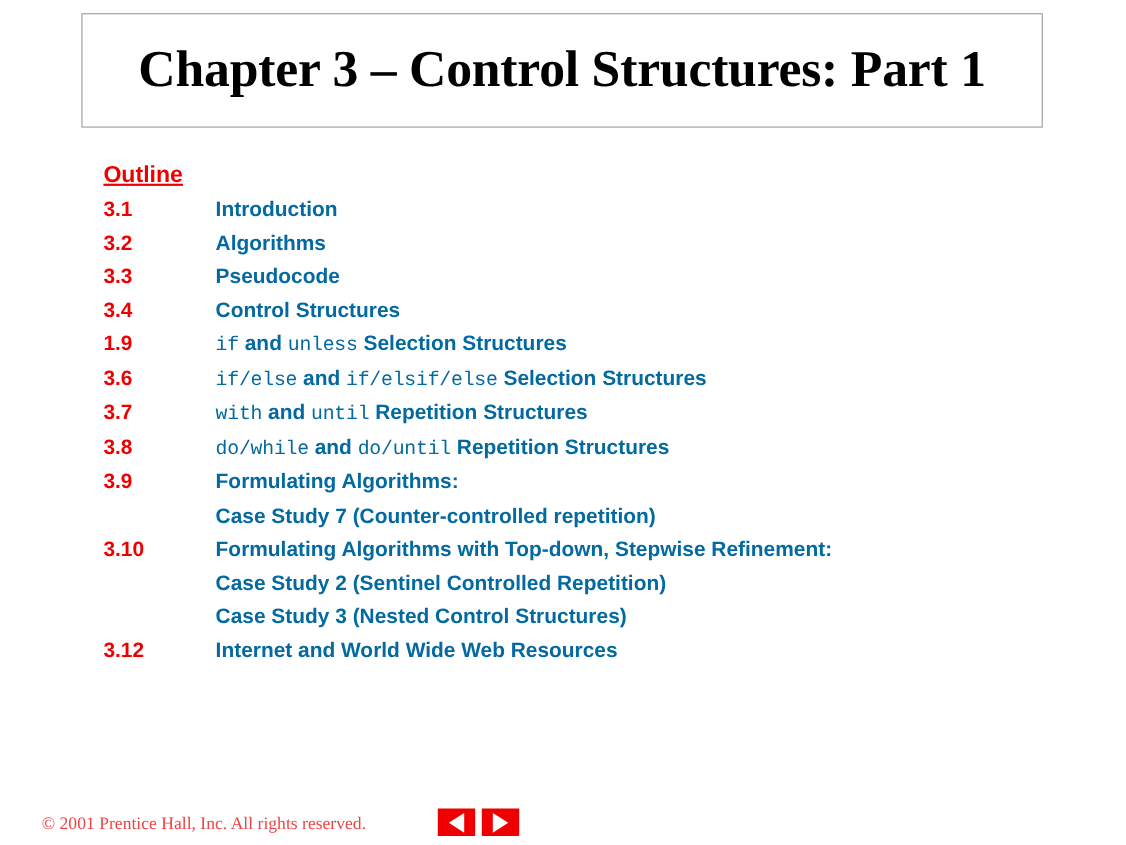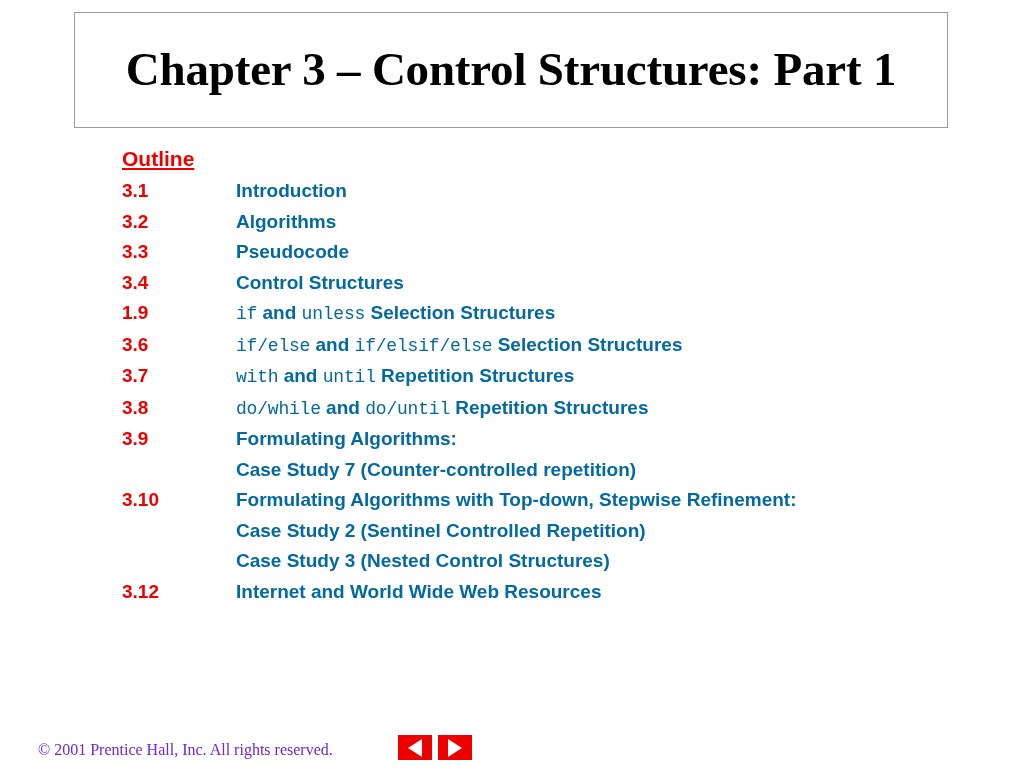--- a/index.html
+++ b/index.html
@@ -15,21 +15,21 @@
     font-family: "Liberation Sans", sans-serif;
     -webkit-font-smoothing: antialiased;
   }
 
   
   .title-box {
     position: absolute;
     left: 74px;
     top: 12px;
     width: 874px;
-    height: 116px;
+    height: 104px;
     border: 1px solid #9a9a9a;
     box-sizing: border-box;
     background: #ffffff;
     display: flex;
     align-items: center;
     justify-content: center;
   }
   .title-text {
     font-family: "Liberation Serif", "DejaVu Serif", serif;
     font-weight: bold;
@@ -40,40 +40,38 @@
     white-space: nowrap;
     text-align: center;
   }
 
   
   .outline {
     position: absolute;
     left: 94px;
     top: 146px;
     width: 900px;
-    margin-left: 28px;
   }
   .outline-heading {
     font-family: "Liberation Sans", sans-serif;
     font-weight: bold;
     font-size: 21px;
     color: #EE0000;
     text-decoration: underline;
     text-underline-offset: 2px;
     line-height: 26px;
     margin: 0 0 4px 0;
     display: inline-block;
   }
 
   .row {
     display: flex;
     align-items: flex-start;
     line-height: 30.5px;
     min-height: 30.5px;
-    gap: 12px;
   }
   .num {
     flex: 0 0 102px;
     font-family: "Liberation Sans", sans-serif;
     font-weight: bold;
     font-size: 19px;
     color: #EE0000;
     white-space: nowrap;
   }
   .txt {
@@ -94,21 +92,21 @@
   .subrow .num { visibility: hidden; }
 
   
   .footer {
     position: absolute;
     left: 38px;
     top: 741px;
     font-family: "Liberation Serif", "DejaVu Serif", serif;
     font-weight: normal;
     font-size: 16px;
-    color: #6d28d9;
+    color: #ef4444;
     white-space: nowrap;
   }
   .nav-buttons {
     position: absolute;
     left: 398px;
     top: 735px;
     display: flex;
     gap: 6px;
   }
   .nav-btn {

